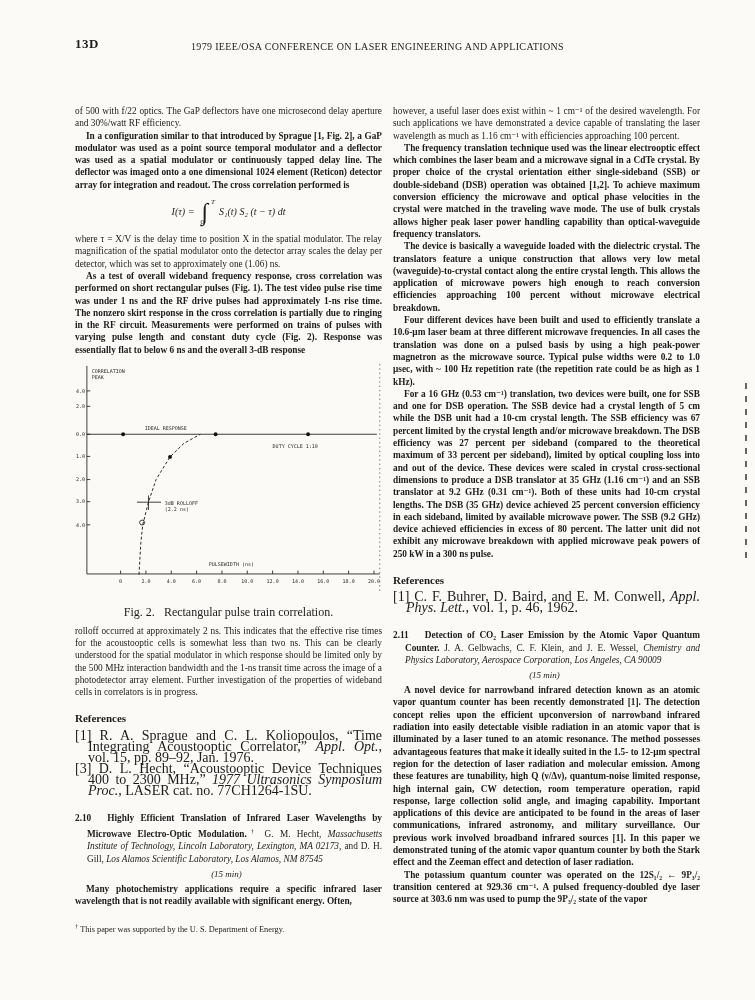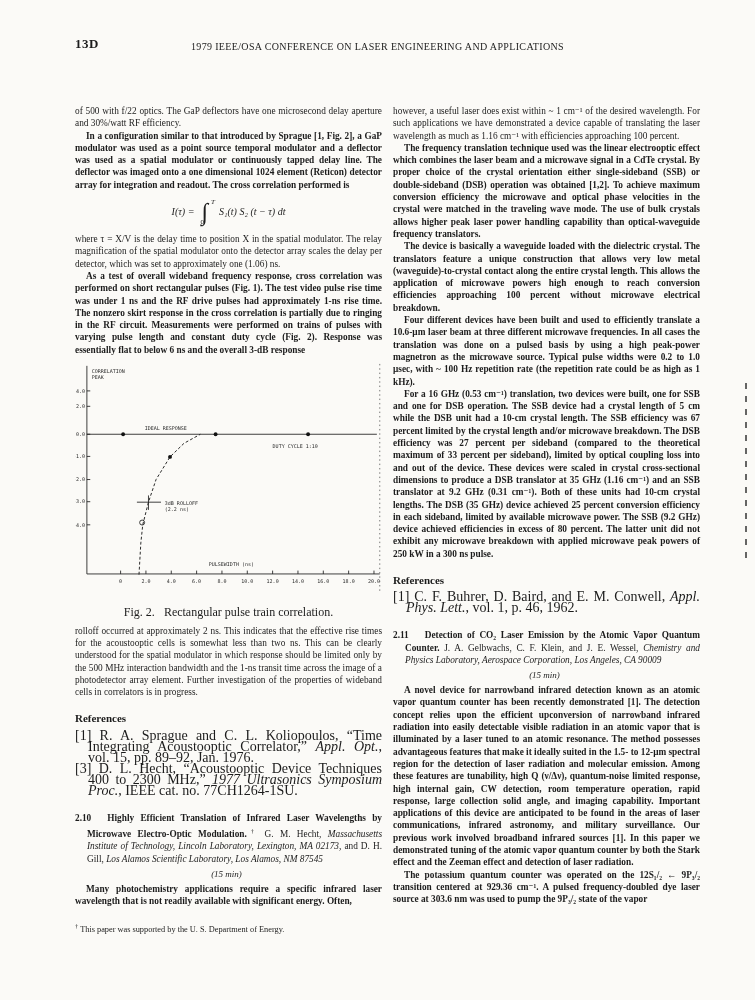--- a/index.html
+++ b/index.html
@@ -126,21 +126,21 @@
             <line x1="316" y1="2" x2="316" y2="238" class="dashb"></line>
           </svg>
         <figcaption class="caption"><span>Fig. 2.</span><span class="cap-gap"></span><span>Rectangular pulse train correlation.</span></figcaption>
       </figure>
 
       <p class="para">rolloff occurred at approximately 2 ns. This indicates that the effective rise times for the acoustooptic cells is somewhat less than two ns. This can be clearly understood for the spatial modulator in which response should be limited only by the 500 MHz interaction bandwidth and the 1-ns transit time across the image of a photodetector array element. Further investigation of the properties of wideband cells in correlators is in progress.</p>
 
       <h4 class="refs-head">References</h4>
       <div class="refs">
         <p class="ref"><span>[1]</span> <span>R. A. Sprague and C. L. Koliopoulos, “Time Integrating Acoustooptic Correlator,” </span><i>Appl. Opt.</i><span>, vol. 15, pp. 89–92, Jan. 1976.</span></p>
-        <p class="ref"><span>[3]</span> <span>D. L. Hecht, “Acoustooptic Device Techniques 400 to 2300 MHz,” </span><i>1977 Ultrasonics Symposium Proc.</i><span>, IEEE cat. no. 77CH1264-1SU.</span></p>
+        <p class="ref"><span>[3]</span> <span>D. L. Hecht, “Acoustooptic Device Techniques 400 to 2300 MHz,” </span><i>1977 Ultrasonics Symposium Proc.</i><span>, LASER cat. no. 77CH1264-1SU.</span></p>
       </div>
 
       <p class="section-head"><b>2.10</b><span class="sec-gap"></span><b>Highly Efficient Translation of Infrared Laser Wavelengths by Microwave Electro-Optic Modulation.</b><sup>†</sup><span> G. M. Hecht, </span><i>Massachusetts Institute of Technology, Lincoln Laboratory, Lexington, MA 02173,</i><span> and D. H. Gill, </span><i>Los Alamos Scientific Laboratory, Los Alamos, NM 87545</i></p>
       <p class="duration">(15 min)</p>
 
       <p class="para indent">Many photochemistry applications require a specific infrared laser wavelength that is not readily available with significant energy. Often,</p>
 
       <p class="footnote"><sup>†</sup><span> This paper was supported by the U. S. Department of Energy.</span></p>
     </div>
 

